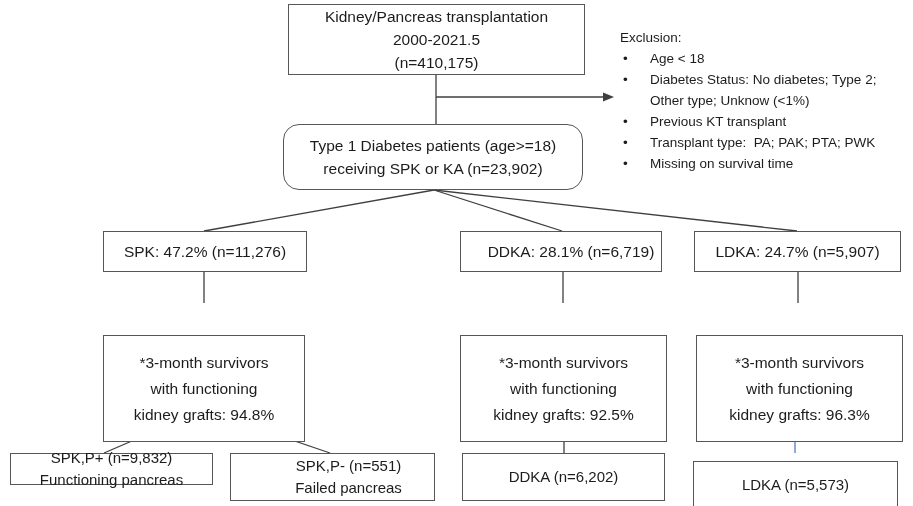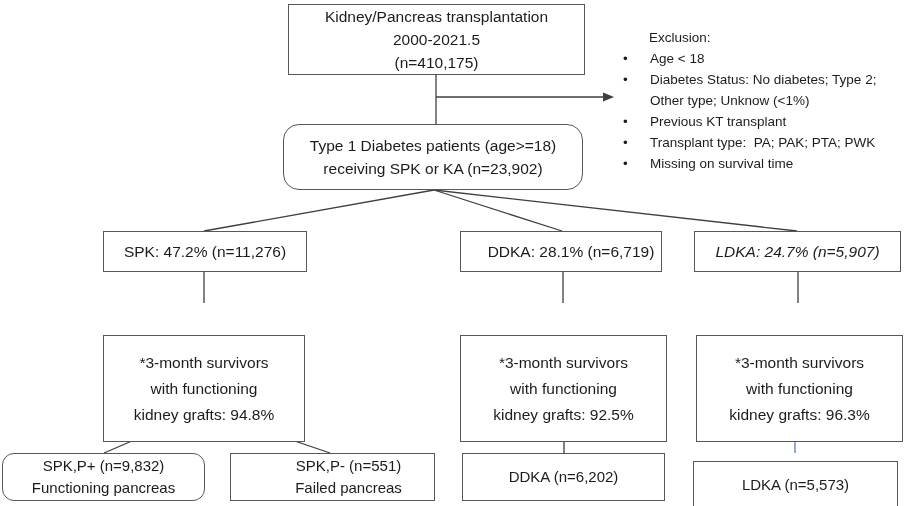--- a/index.html
+++ b/index.html
@@ -41,21 +41,21 @@
   .node.survivors { line-height: 26px; margin-top: 32px; }
   .node.small { font-size: 15px; line-height: 22px; }
   .exclusion {
     position: absolute;
     left: 620px;
     top: 27px;
     width: 290px;
     font-size: 13.5px;
     line-height: 21px;
   }
-  .excl-heading { white-space: pre; margin-left: 29px; }
+  .excl-heading { white-space: pre; }
   .excl-item { display: flex; align-items: flex-start; }
   .excl-item .bullet {
     width: 30px;
     flex: 0 0 30px;
     padding-left: 3px;
     box-sizing: border-box;
   }
   .excl-line { white-space: pre; }
 </style>
 </head>
@@ -124,41 +124,41 @@
     <span class="line">Type 1 Diabetes patients (age&gt;=18)</span>
     <span class="line">receiving SPK or KA (n=23,902)</span>
   </div>
 
   <div class="node" style="left:103px; top:231px; width:204px; height:41px;">
     <span class="line">SPK: 47.2% (n=11,276)</span>
   </div>
   <div class="node" style="left:460px; top:231px; width:202px; height:41px;padding-left:20px;">
     <span class="line">DDKA: 28.1% (n=6,719)</span>
   </div>
-  <div class="node" style="left:694px; top:231px; width:207px; height:41px;font-style:italic;">
+  <div class="node" style="left:694px; top:231px; width:207px; height:41px;">
     <span class="line">LDKA: 24.7% (n=5,907)</span>
   </div>
 
   <div class="node survivors" style="left:103px; top:303px; width:202px; height:107px;">
     <span class="line">*3-month survivors</span>
     <span class="line">with functioning</span>
     <span class="line">kidney grafts: 94.8%</span>
   </div>
   <div class="node survivors" style="left:460px; top:303px; width:207px; height:107px;">
     <span class="line">*3-month survivors</span>
     <span class="line">with functioning</span>
     <span class="line">kidney grafts: 92.5%</span>
   </div>
   <div class="node survivors" style="left:696px; top:303px; width:207px; height:107px;">
     <span class="line">*3-month survivors</span>
     <span class="line">with functioning</span>
     <span class="line">kidney grafts: 96.3%</span>
   </div>
 
-  <div class="node small" style="left:2px; top:453px; width:203px; height:48px;border-radius:12px;">
+  <div class="node small" style="left:10px; top:453px; width:203px; height:32px;">
     <span class="line">SPK,P+ (n=9,832)</span>
     <span class="line">Functioning pancreas</span>
   </div>
   <div class="node small" style="left:230px; top:453px; width:205px; height:48px;padding-left:32px;">
     <span class="line">SPK,P- (n=551)</span>
     <span class="line">Failed pancreas</span>
   </div>
   <div class="node small" style="left:462px; top:453px; width:203px; height:48px;align-items:center;">
     <span class="line">DDKA (n=6,202)</span>
   </div>

